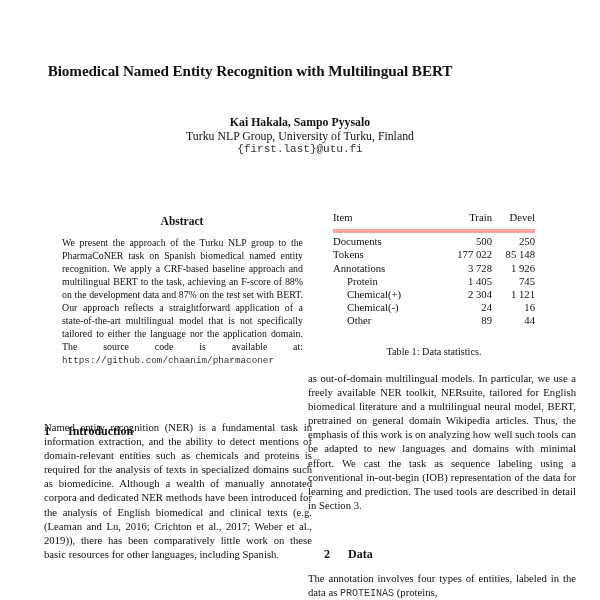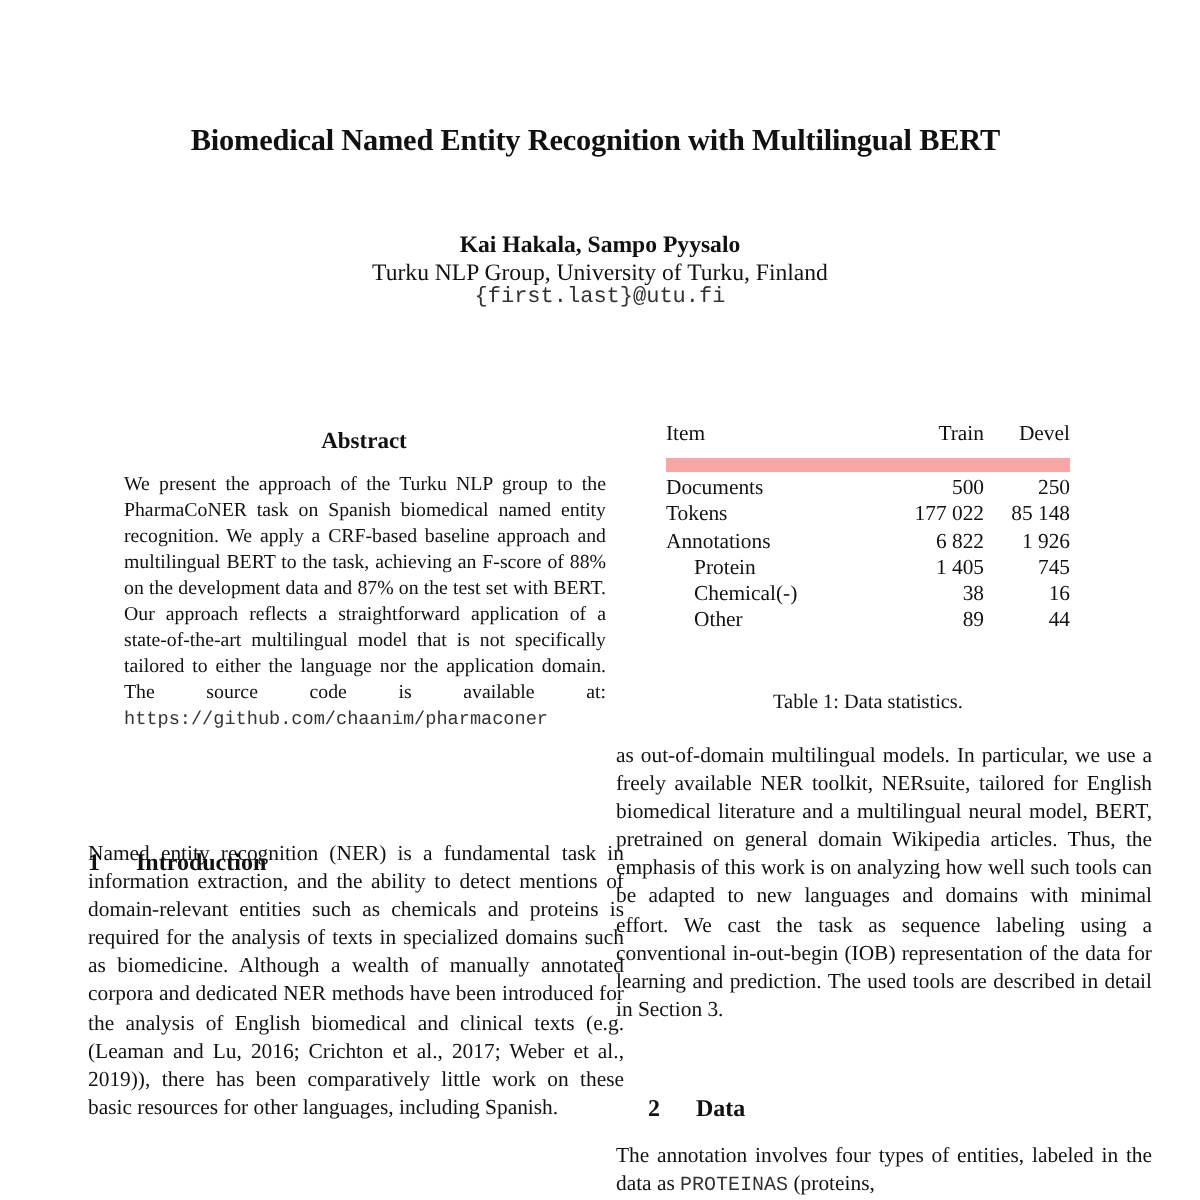--- a/index.html
+++ b/index.html
@@ -1,39 +1,39 @@
 <!DOCTYPE html>
 <html><head>
 <meta charset="utf-8">
 <style>
   html, body { margin: 0; padding: 0; background: #ffffff; }
   body { width: 600px; height: 600px; position: relative; overflow: hidden;
          font-family: "Liberation Serif", "DejaVu Serif", serif; color: #111; }
-  .title { position: absolute; top: 62px; left: 0; width: 500px; text-align: right;
+  .title { position: absolute; top: 62px; left: 0; width: 500px; text-align: center;
            font-size: 15.2px; font-weight: bold; letter-spacing: -0.1px; }
   .authors { position: absolute; top: 115px; left: 0; width: 600px; text-align: center;
              font-size: 11.8px; font-weight: bold; }
   .affil { position: absolute; top: 129px; left: 0; width: 600px; text-align: center; font-size: 11.8px; }
   .email { position: absolute; top: 143px; left: 0; width: 600px; text-align: center;
            font-family: "Liberation Mono", "DejaVu Sans Mono", monospace; font-size: 11px; color: #333; }
   .abs-head { position: absolute; top: 215px; left: 62px; width: 240px; text-align: center;
               font-weight: bold; font-size: 11.5px; }
   .abs-body { position: absolute; top: 236px; left: 62px; width: 241px; font-size: 9.9px;
               line-height: 13.05px; text-align: justify; }
   .mono { font-family: "Liberation Mono", "DejaVu Sans Mono", monospace; font-size: 9.3px; color: #333; }
   .sec { position: absolute; font-weight: bold; font-size: 12px; }
   .sec .num { display: inline-block; width: 24px; }
   .para { position: absolute; font-size: 10.7px; line-height: 14.1px; text-align: justify; }
   .col-left { left: 44px; width: 268px; }
   .col-right { left: 308px; width: 268px; }
   table.stats { position: absolute; top: 211px; left: 333px; border-collapse: collapse; font-size: 10.7px; }
   table.stats th, table.stats td { padding: 0 0 0 0; line-height: 13.2px; font-weight: normal; }
   table.stats th { text-align: left; }
   table.stats th.num, table.stats td.num { text-align: right; }
-  table.stats thead tr th { border-bottom: 7px solid #fca5a5; padding-bottom: 5px; }
+  table.stats thead tr th { border-bottom: 4px solid #fca5a5; padding-bottom: 5px; }
   table.stats td.item { width: 95px; }
   table.stats td.train, table.stats th.train { width: 64px; }
   table.stats td.devel, table.stats th.devel { width: 43px; }
   table.stats td.indent { padding-left: 14px; width: 81px; }
   table.stats tbody tr:first-child td { padding-top: 2px; }
   .caption { position: absolute; top: 346px; left: 333px; width: 202px; text-align: center; font-size: 10.2px; }
 </style>
 </head>
 <body>
 
@@ -62,31 +62,36 @@
         <td class="num train">500</td>
         <td class="num devel">250</td>
       </tr>
       <tr>
         <td class="item">Tokens</td>
         <td class="num train">177 022</td>
         <td class="num devel">85 148</td>
       </tr>
       <tr>
         <td class="item">Annotations</td>
-        <td class="num train">6 822</td>
+        <td class="num train">3 728</td>
         <td class="num devel">1 926</td>
       </tr>
       <tr>
         <td class="indent">Protein</td>
         <td class="num train">1 405</td>
         <td class="num devel">745</td>
       </tr>
       <tr>
+        <td class="indent">Chemical(+)</td>
+        <td class="num train">2 304</td>
+        <td class="num devel">1 121</td>
+      </tr>
+      <tr>
         <td class="indent">Chemical(-)</td>
-        <td class="num train">38</td>
+        <td class="num train">24</td>
         <td class="num devel">16</td>
       </tr>
       <tr>
         <td class="indent">Other</td>
         <td class="num train">89</td>
         <td class="num devel">44</td>
       </tr>
     </tbody>
 </table>
 <div class="caption">Table 1: Data statistics.</div>

